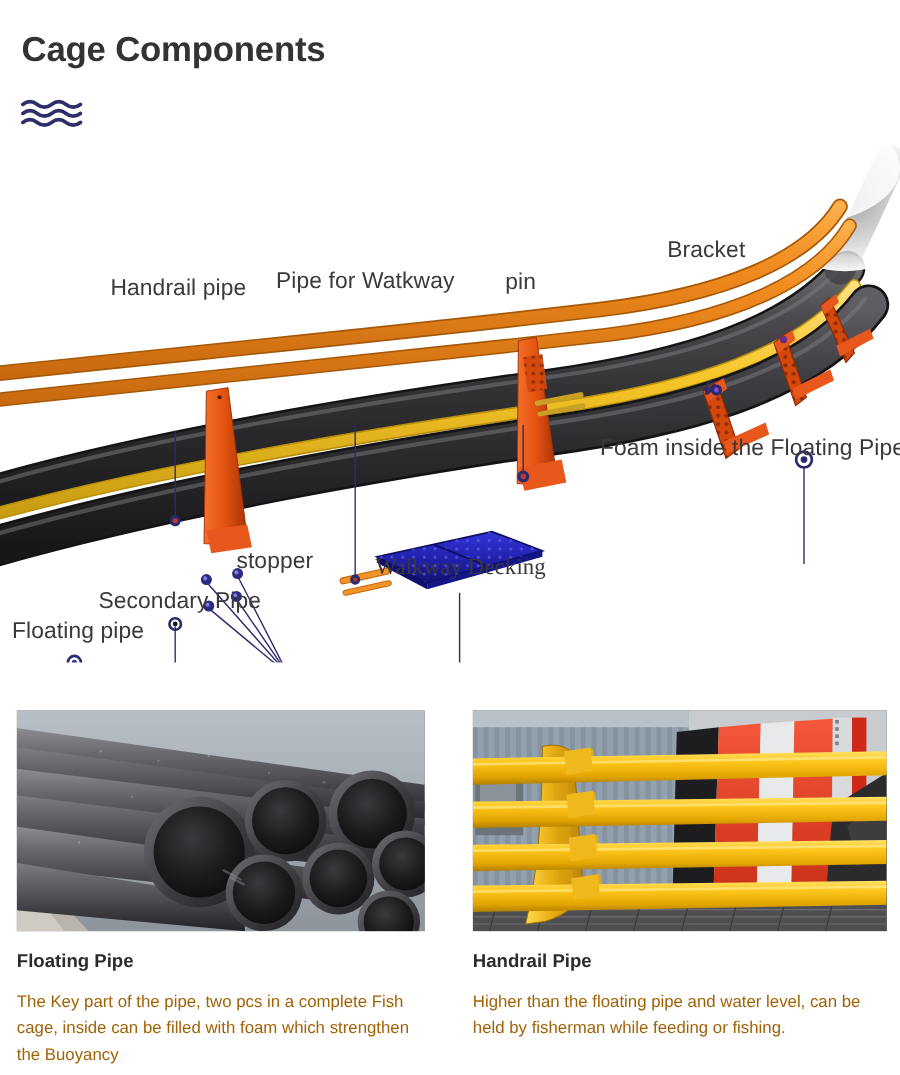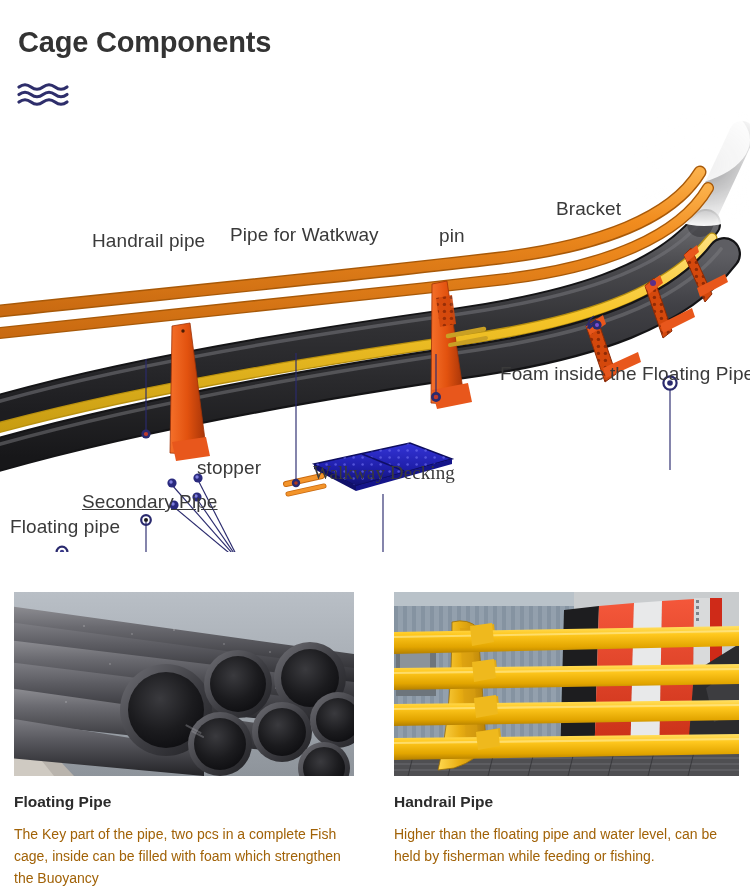--- a/index.html
+++ b/index.html
@@ -332,31 +332,31 @@
         <circle cx="174" cy="393" r="4.6" fill="#2a2a7e"></circle>
         <circle cx="173" cy="392" r="1.7" fill="#7f7fdd"></circle>
       </g>
     </g>
   </svg>
 
   <div class="lbl" style="left:92px; top:118px;">Handrail pipe</div>
 
   <div class="lbl" style="left:230px; top:112px;">Pipe for Watkway</div>
 
-  <div class="lbl" style="left:421px; top:113px;margin-left:18px;">pin</div>
+  <div class="lbl" style="left:421px; top:113px;">pin</div>
 
   <div class="lbl" style="left:556px; top:86px;">Bracket</div>
 
   <div class="lbl" style="left:500px; top:251px;">Foam inside the Floating Pipe</div>
 
   <div class="lbl" style="left:197px; top:345px;">stopper</div>
 
   <div class="lbl" style="left:313px; top:350px;font-family:Liberation Serif, serif;">Walkway Decking</div>
 
-  <div class="lbl" style="left:82px; top:379px;text-decoration:underline;">Secondary Pipe</div>
+  <div class="lbl" style="left:82px; top:379px;">Secondary Pipe</div>
 
   <div class="lbl" style="left:10px; top:404px;">Floating pipe</div>
 </div>
 
 <div class="cards">
 
   <div class="card left">
     <div class="photo">
       <svg viewBox="0 0 340 184" preserveAspectRatio="none" xmlns="http://www.w3.org/2000/svg">
         <defs>

